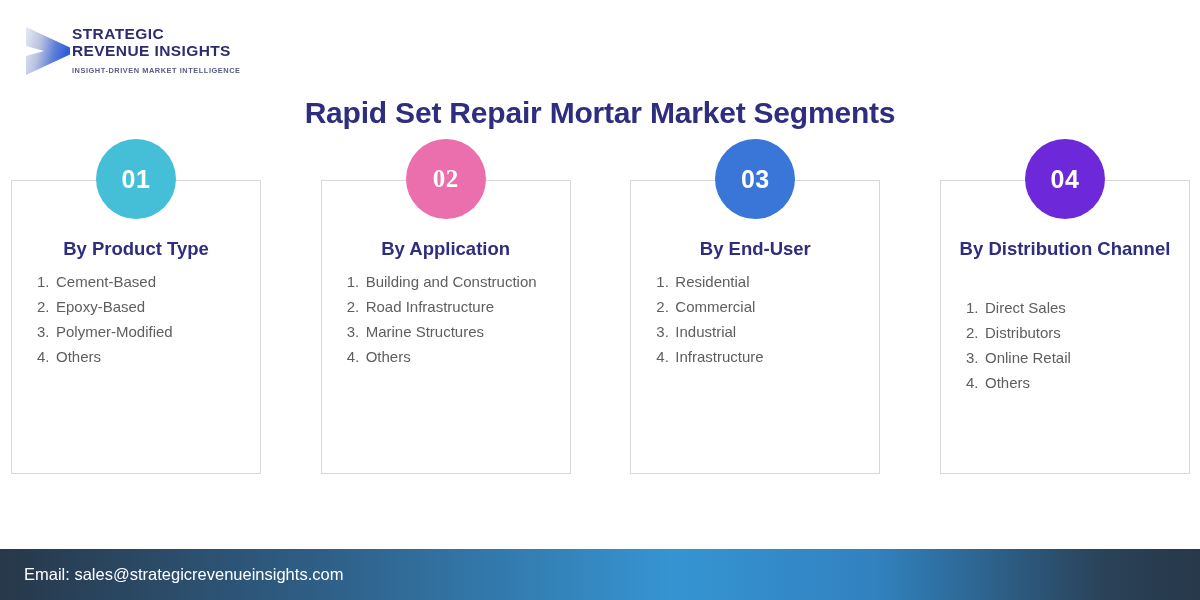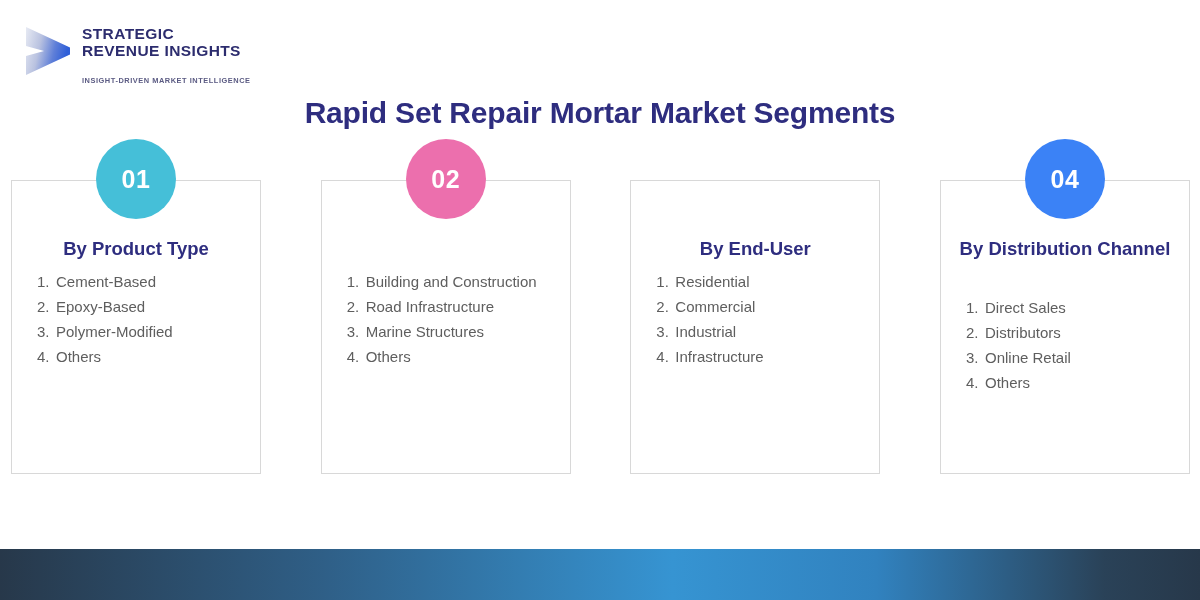--- a/index.html
+++ b/index.html
@@ -16,21 +16,20 @@
     position: relative;
   }
 
   
   #logo-block {
     position: absolute;
     left: 24px;
     top: 22px;
     display: flex;
     align-items: flex-start;
-    gap: 10px;
   }
   #logo-mark {
     width: 48px;
     height: 54px;
     flex: none;
     margin-top: 2px;
   }
   #logo-text-block {
     display: flex;
     flex-direction: column;
@@ -39,21 +38,21 @@
   }
   .logo-line {
     font-size: 15.5px;
     font-weight: 700;
     letter-spacing: 0.4px;
     color: #2c2c6e;
     line-height: 1.12;
     white-space: nowrap;
   }
   #logo-tagline {
-    margin-top: 16px;
+    margin-top: 6px;
     font-size: 7.4px;
     font-weight: 600;
     letter-spacing: 0.55px;
     color: #5a5a82;
     white-space: nowrap;
   }
 
   
   #page-title {
     position: absolute;
@@ -208,21 +207,22 @@
         <span class="li-text">Polymer-Modified</span>
       </li>
       <li>
         <span class="li-num">4.</span>
         <span class="li-text">Others</span>
       </li>
     </ul>
   </div>
 
   <div class="segment-card">
-    <div class="card-badge" style="background: rgb(236, 111, 173);">02</div>
+    <div class="card-badge" style="background: rgb(236, 111, 173); font-family: Liberation Serif, serif;">02</div>
+    <div class="card-heading">By Application</div>
     <ul class="card-list">
       <li>
         <span class="li-num">1.</span>
         <span class="li-text">Building and Construction</span>
       </li>
       <li>
         <span class="li-num">2.</span>
         <span class="li-text">Road Infrastructure</span>
       </li>
       <li>
@@ -230,20 +230,21 @@
         <span class="li-text">Marine Structures</span>
       </li>
       <li>
         <span class="li-num">4.</span>
         <span class="li-text">Others</span>
       </li>
     </ul>
   </div>
 
   <div class="segment-card">
+    <div class="card-badge" style="background: rgb(58, 118, 216);">03</div>
     <div class="card-heading">By End-User</div>
     <ul class="card-list">
       <li>
         <span class="li-num">1.</span>
         <span class="li-text">Residential</span>
       </li>
       <li>
         <span class="li-num">2.</span>
         <span class="li-text">Commercial</span>
       </li>
@@ -252,21 +253,21 @@
         <span class="li-text">Industrial</span>
       </li>
       <li>
         <span class="li-num">4.</span>
         <span class="li-text">Infrastructure</span>
       </li>
     </ul>
   </div>
 
   <div class="segment-card">
-    <div class="card-badge" style="background: #3b82f6;">04</div>
+    <div class="card-badge" style="background: #6d28d9;">04</div>
     <div class="card-heading two-line">By Distribution Channel</div>
     <ul class="card-list">
       <li>
         <span class="li-num">1.</span>
         <span class="li-text">Direct Sales</span>
       </li>
       <li>
         <span class="li-num">2.</span>
         <span class="li-text">Distributors</span>
       </li>
@@ -277,13 +278,14 @@
       <li>
         <span class="li-num">4.</span>
         <span class="li-text">Others</span>
       </li>
     </ul>
   </div>
 
 </div>
 
 <div id="footer-bar" style="background: linear-gradient(to right, rgb(39, 56, 74) 0%, rgb(47, 95, 135) 27%, rgb(54, 148, 210) 56%, rgb(49, 130, 191) 73%, rgb(42, 66, 88) 92%, rgb(39, 56, 74) 100%);">
+  <div id="footer-email">Email: sales@strategicrevenueinsights.com</div>
 </div>
 
 </body></html>

